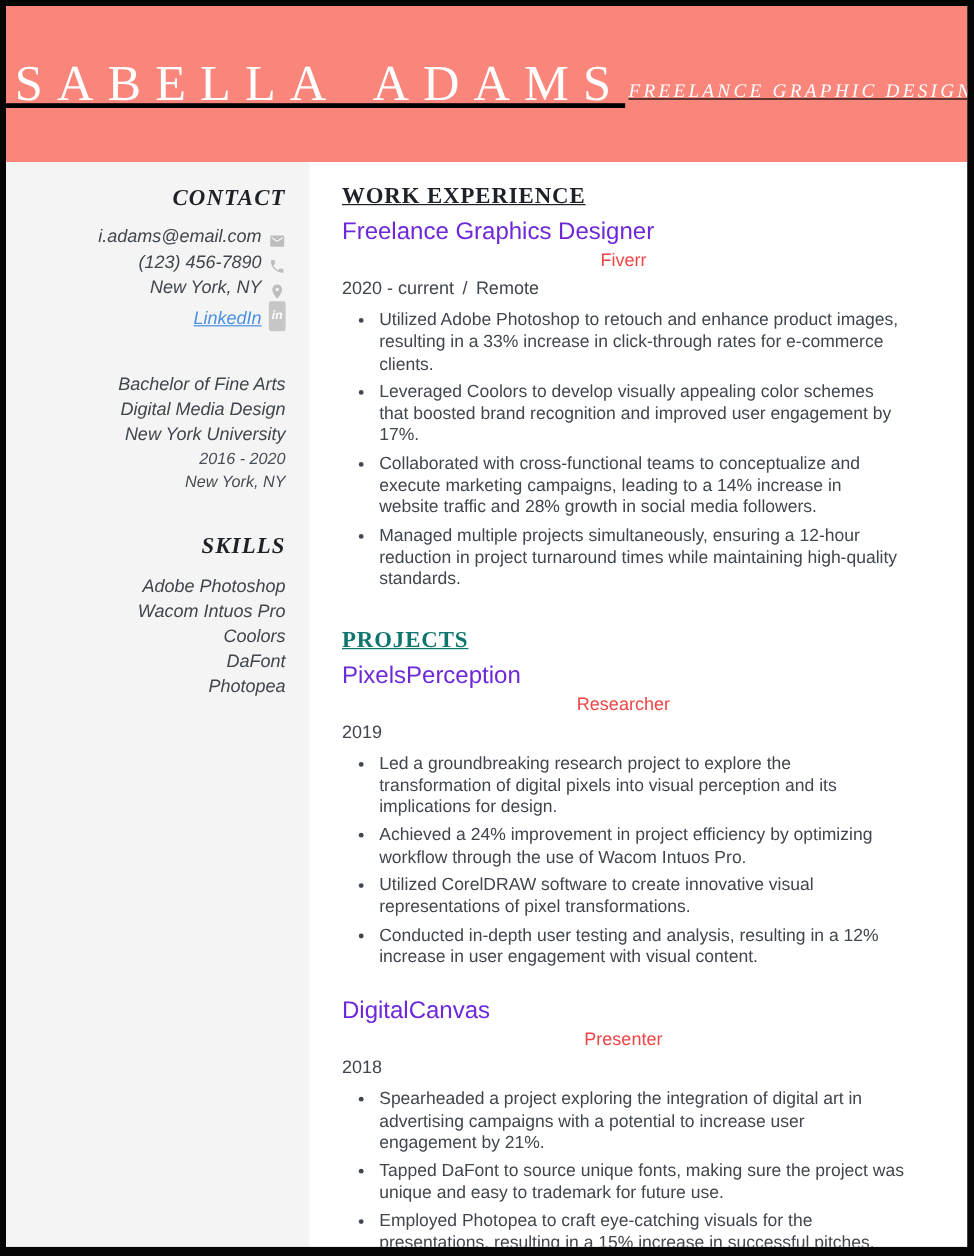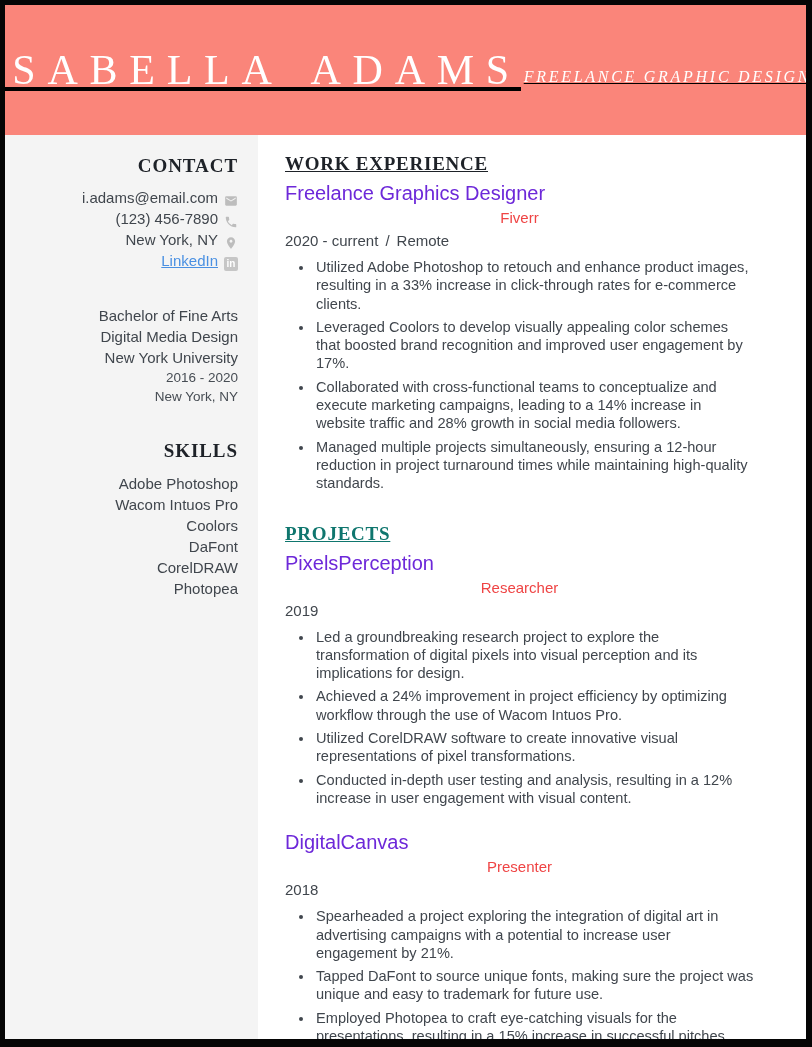--- a/index.html
+++ b/index.html
@@ -84,21 +84,21 @@
     margin-bottom: 1px;
   }
   .contact-row .icon { flex: 0 0 auto; width: 14px; height: 14px; display: inline-flex; }
   .contact-row .icon svg { width: 14px; height: 14px; fill: #BDBDBD; }
   .link {
     color: #4A90E2;
     text-decoration: underline;
     cursor: pointer;
   }
   .li-badge {
-    width: 14px; height: 14px;
+    width: 14px; height: 25px;
     background: #C6C6C6;
     border-radius: 2px;
     color: #ffffff;
     font-size: 10px;
     font-weight: 700;
     display: inline-flex;
     align-items: center;
     justify-content: center;
     line-height: 1;
   }
@@ -139,21 +139,21 @@
 
 <div class="page">
 
   <div class="header" style="background: rgb(250, 133, 122);">
     <div class="name">ISABELLA ADAMS</div>
     <div class="subtitle">FREELANCE GRAPHIC DESIGNER</div>
   </div>
 
   <div class="body-row">
 
-    <div class="sidebar" style="background: rgb(244, 244, 244);">
+    <div class="sidebar" style="background: rgb(244, 244, 244); font-style: italic;">
 
       <div class="side-section">
         <div class="side-heading" style="color: rgb(30, 34, 40);">CONTACT</div>
         <div class="contact-row">
           <span>i.adams@email.com</span>
           <span class="icon">
             <svg viewBox="0 0 24 24">
                 <path d="M20 4H4c-1.1 0-1.99.9-1.99 2L2 18c0 1.1.9 2 2 2h16c1.1 0 2-.9 2-2V6c0-1.1-.9-2-2-2zm0 4l-8 5-8-5V6l8 5 8-5v2z"></path>
               </svg>
           </span>
@@ -187,21 +187,20 @@
         <div class="edu-sub">2016 - 2020</div>
         <div class="edu-sub">New York, NY</div>
       </div>
 
       <div class="side-section">
         <div class="side-heading" style="color: rgb(30, 34, 40);">SKILLS</div>
         <div class="skill-line">Adobe Photoshop</div>
         <div class="skill-line">Wacom Intuos Pro</div>
         <div class="skill-line">Coolors</div>
         <div class="skill-line">DaFont</div>
-        <div class="skill-line">CorelDRAW</div>
         <div class="skill-line">Photopea</div>
       </div>
 
     </div>
 
     <div class="main">
 
       <div>
         <div class="main-heading" style="color: rgb(30, 34, 40);">WORK EXPERIENCE</div>
         <div>

